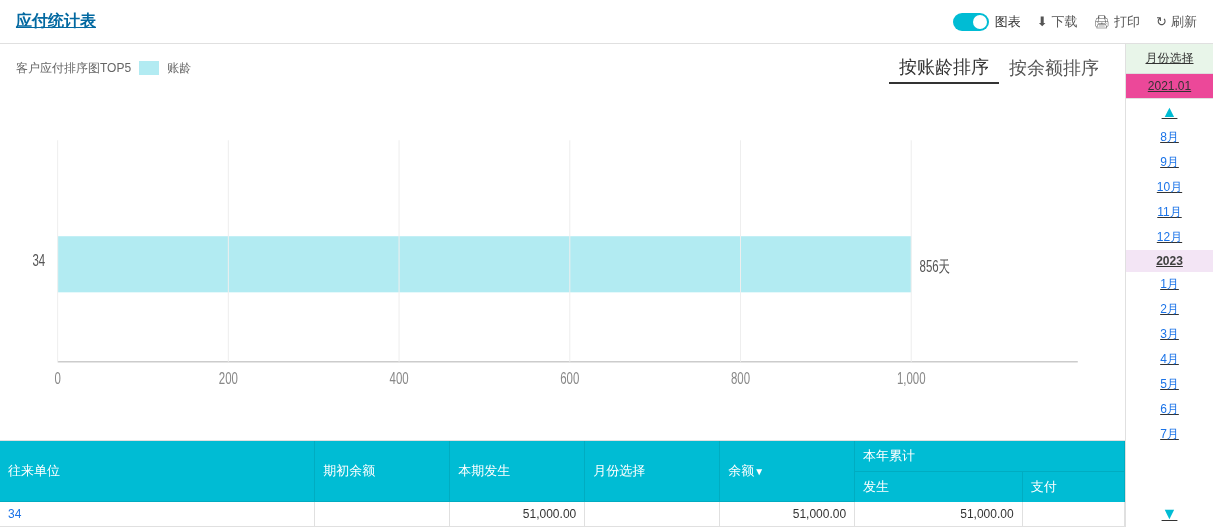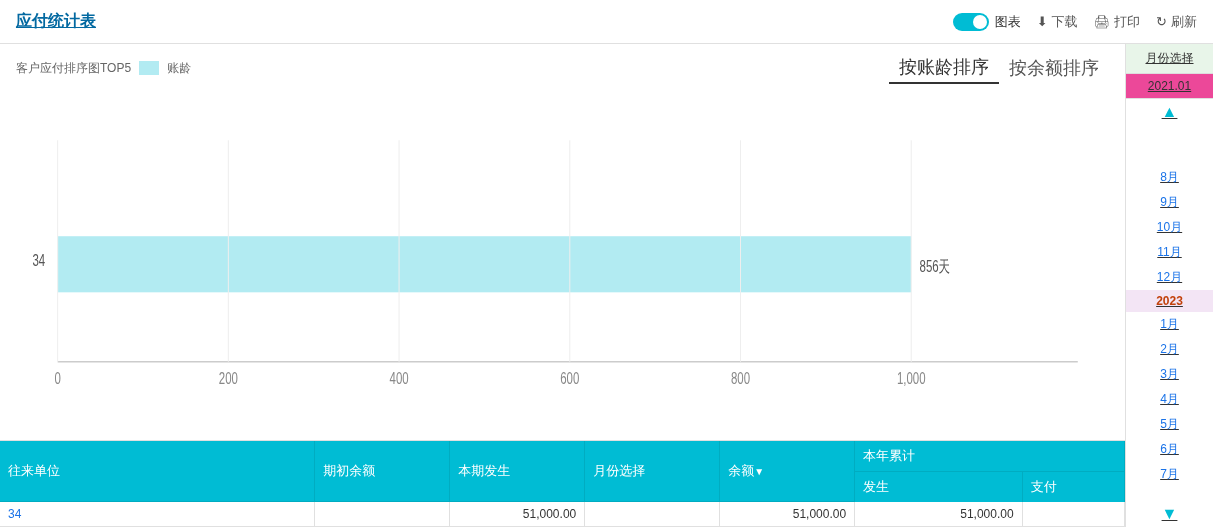--- a/index.html
+++ b/index.html
@@ -44,23 +44,23 @@
     .data-table td.left { text-align: left; }
     .data-table td a { color: #1a73e8; text-decoration: none; }
     .header-group th { border-bottom: 1px solid #00acc1; }
 
     
     .sidebar { width: 88px; background: #fff; border-left: 1px solid #e0e0e0; display: flex; flex-direction: column; overflow: hidden; text-decoration: underline; }
     .sidebar-header { background: #e8f5e9; padding: 6px 8px; font-size: 12px; color: #333; text-align: center; border-bottom: 1px solid #ddd; }
     .sidebar-date-value { background: #ec4899; padding: 5px 8px; font-size: 12px; color: #333; text-align: center; border-bottom: 1px solid #e0e0e0; }
     .sidebar-nav { display: flex; flex-direction: column; flex: 1; overflow: hidden; }
     .sidebar-up-btn, .sidebar-down-btn { display: flex; justify-content: center; align-items: center; padding: 4px; cursor: pointer; color: #00bcd4; font-size: 16px; }
-    .sidebar-months { flex: 1; overflow: hidden; margin-top: 40px; }
+    .sidebar-months { flex: 1; overflow: hidden; }
     .month-item { padding: 4px 8px; font-size: 12px; color: #1a73e8; cursor: pointer; text-align: center; }
-    .month-item.year-label { color: #c2410c; font-weight: bold; background: #f3e5f5; }
+    .month-item.year-label { color: #404040; font-weight: bold; background: #f3e5f5; }
   </style>
 </head>
 <body>
 
 <div class="app-container">
 
   <div class="header">
     <span class="header-title">应付统计表</span>
     <div class="header-actions">
       <div class="toggle-wrap">

